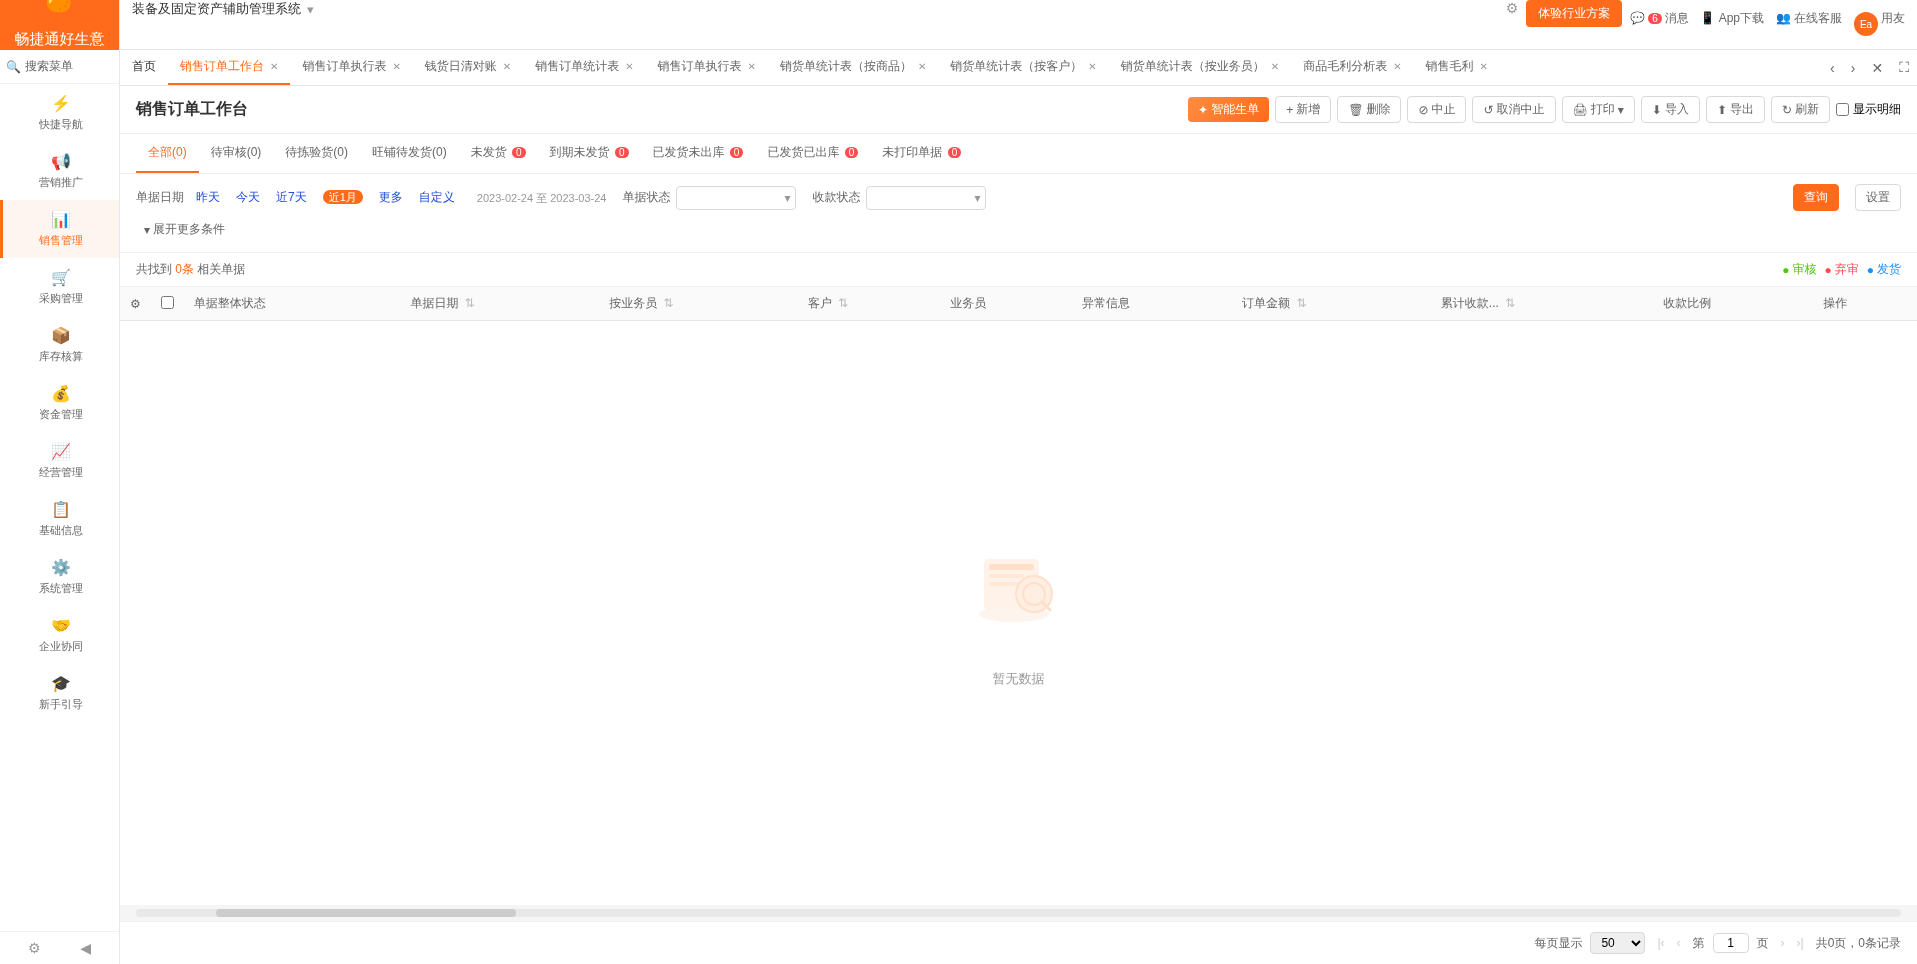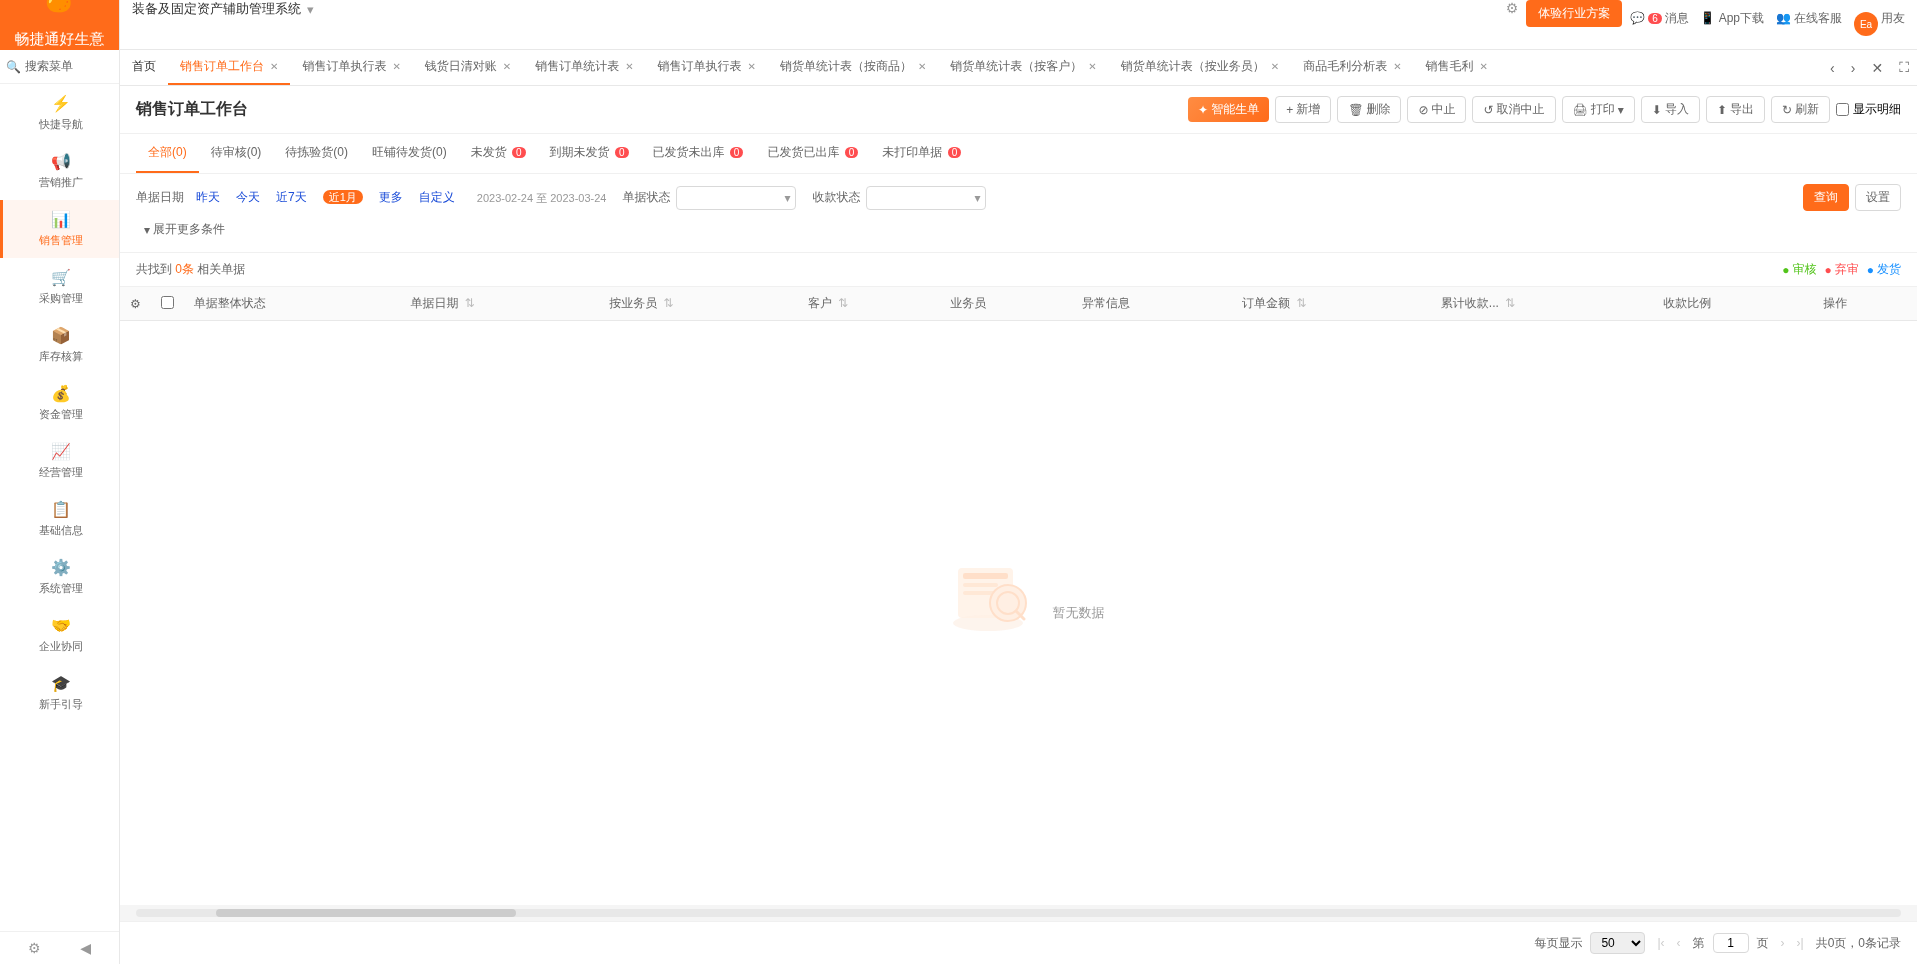--- a/index.html
+++ b/index.html
@@ -80,21 +80,21 @@
     .op-btn.revoke { color: #ff4d4f; }
     .op-btn.deliver { color: #1890ff; }
 
     table { width: 100%; border-collapse: collapse; font-size: 12px; }
     th { background: #fafafa; border-bottom: 1px solid #e8e8e8; padding: 8px 10px; text-align: left; color: #666; font-weight: normal; white-space: nowrap; }
     th .sort-icon { color: #bbb; margin-left: 3px; }
     .checkbox-col { width: 32px; }
     .gear-col { width: 28px; }
 
     
-    .empty-state { flex: 1; display: flex; flex-direction: row; align-items: center; justify-content: center; padding: 40px; }
+    .empty-state { flex: 1; display: flex; flex-direction: column; align-items: center; justify-content: center; padding: 40px; }
     .empty-text { color: #999; font-size: 13px; }
 
     
     .pagination { padding: 10px 16px; display: flex; align-items: center; justify-content: flex-end; gap: 8px; border-top: 1px solid #f0f0f0; background: #fff; }
     .page-size-label { color: #666; font-size: 12px; }
     .page-size-select { border: 1px solid #d9d9d9; border-radius: 4px; padding: 2px 6px; font-size: 12px; }
     .page-nav { display: flex; align-items: center; gap: 4px; }
     .page-nav span { cursor: pointer; color: #666; font-size: 12px; padding: 2px 4px; }
     .page-nav span.disabled { color: #ccc; cursor: default; }
     .page-input { border: 1px solid #d9d9d9; border-radius: 4px; width: 36px; text-align: center; padding: 2px 4px; font-size: 12px; }
@@ -365,21 +365,21 @@
           </div>
         </div>
         <div class="search-field">
           <span class="search-label">收款状态</span>
           <div class="select-wrapper">
             <select class="select-box">
               <option></option>
             </select>
           </div>
         </div>
-        <div style="display:flex;gap:6px;margin-left:auto;">
+        <div style="display:flex;gap:16px;margin-left:auto;">
           <button class="action-btn primary">查询</button>
           <button class="action-btn">设置</button>
         </div>
       </div>
       <div style="margin-top:6px;">
         <div class="expand-btn">
           <span>▾</span>
           <span>展开更多条件</span>
         </div>
       </div>

